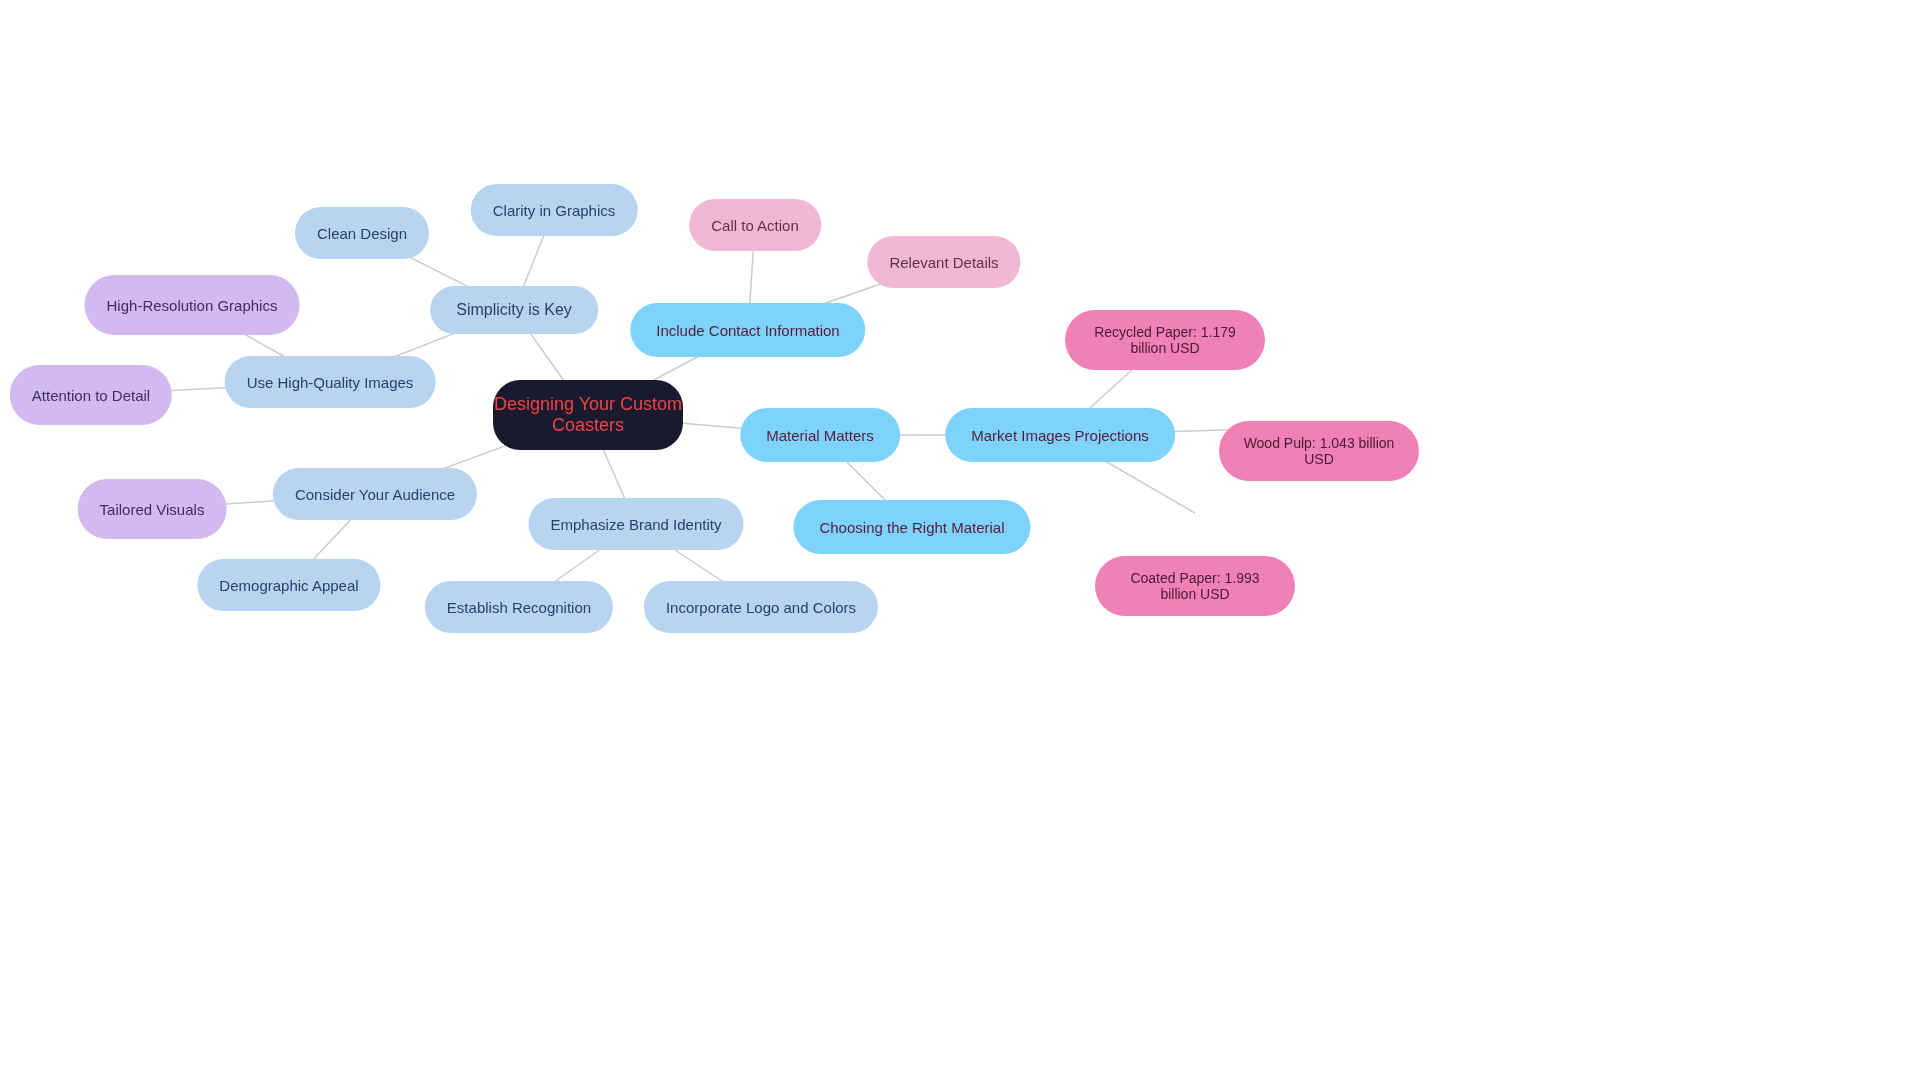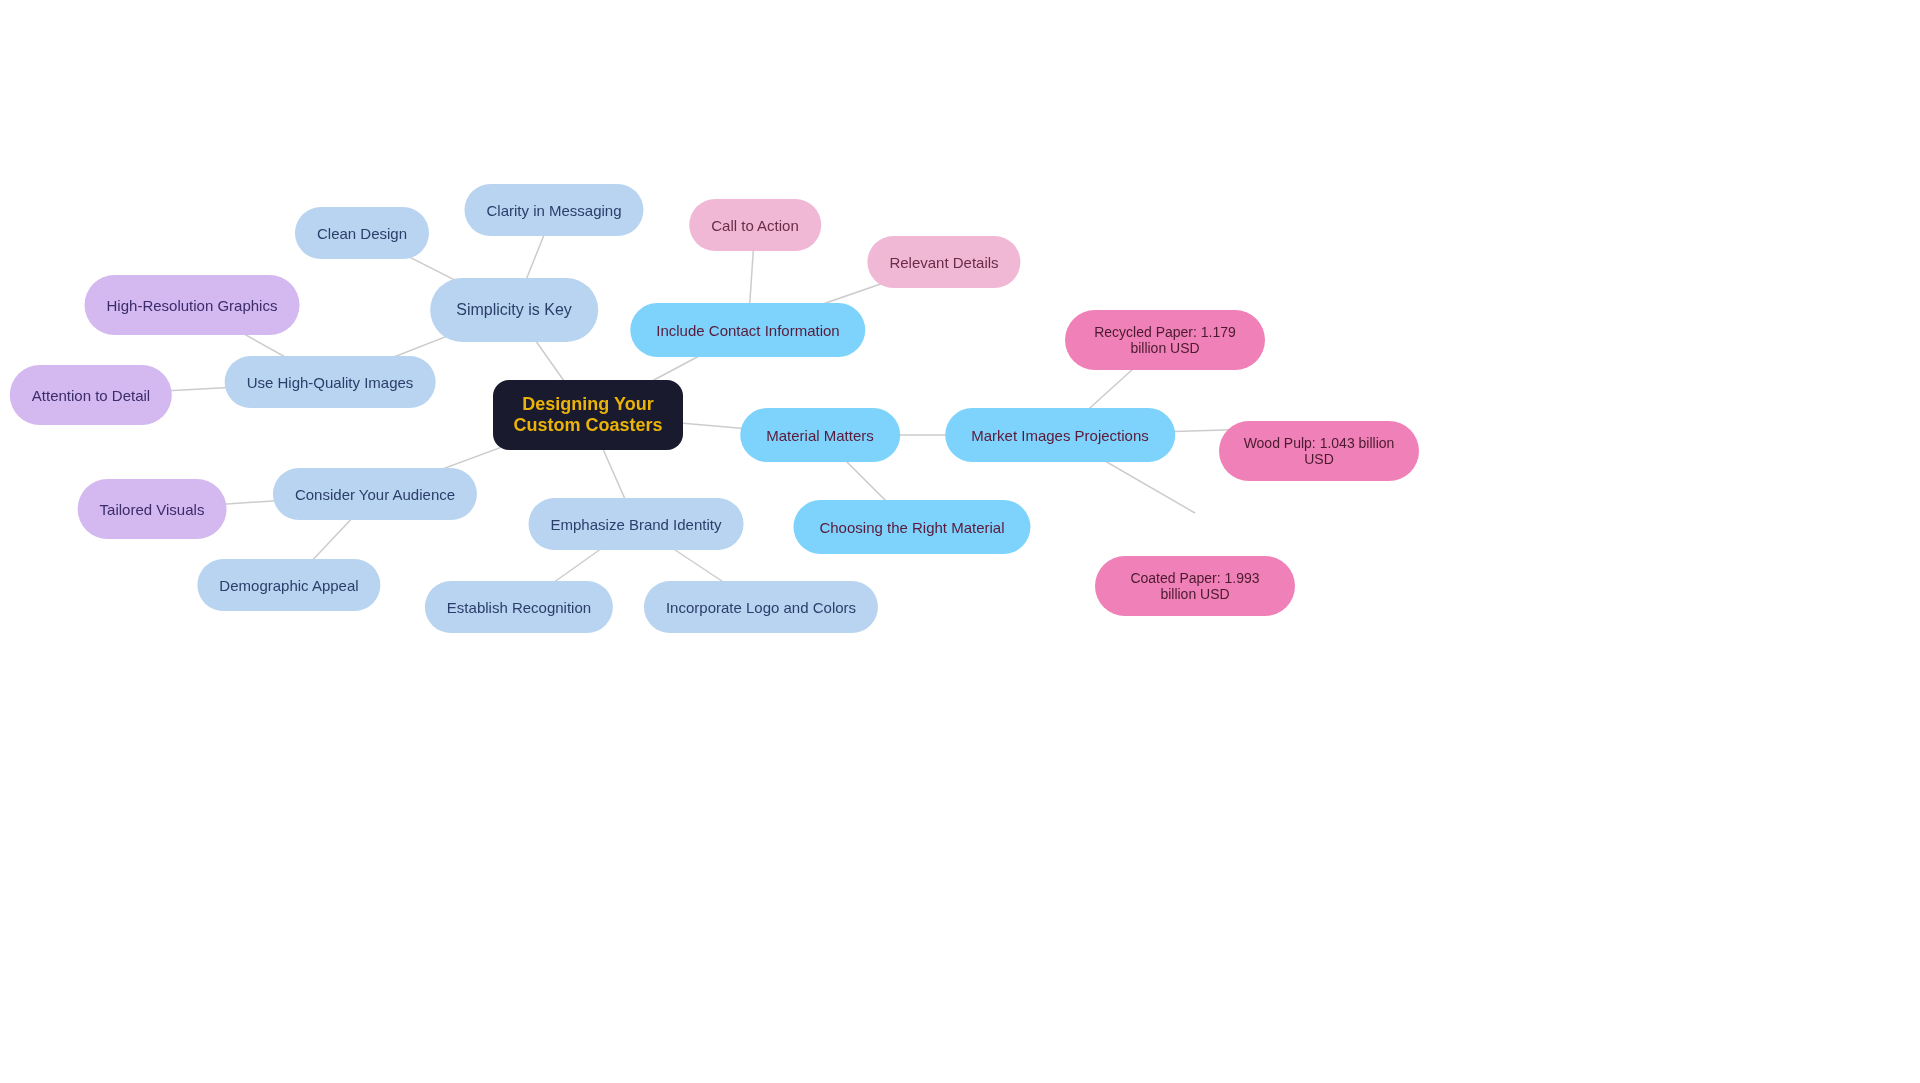--- a/index.html
+++ b/index.html
@@ -30,40 +30,40 @@
       display: flex;
       align-items: center;
       justify-content: center;
       text-align: center;
       font-weight: 500;
       cursor: pointer;
       white-space: nowrap;
     }
     .node-center {
       background: #1a1a2e;
-      color: #eab308;
+      color: #ef4444;
       font-size: 18px;
-      font-weight: 700;
+      font-weight: 400;
       width: 190px;
       height: 70px;
-      border-radius: 16px;
+      border-radius: 27px;
       white-space: normal;
     }
     .node-blue {
       background: #b8d4f0;
       color: #2c3e6b;
       font-size: 15px;
       padding: 14px 22px;
       height: 52px;
     }
     .node-blue-large {
       background: #b8d4f0;
       color: #2c3e6b;
       font-size: 16px;
-      padding: 32px 26px;
+      padding: 16px 26px;
       height: 48px;
     }
     .node-purple {
       background: #d4b8f0;
       color: #3b2c6b;
       font-size: 15px;
       padding: 14px 22px;
       height: 60px;
     }
     .node-pink {
@@ -114,21 +114,21 @@
       <line x1="820" y1="435" x2="912" y2="527" stroke="#cccccc" stroke-width="1.5"></line>
       <line x1="820" y1="435" x2="1060" y2="435" stroke="#cccccc" stroke-width="1.5"></line>
       <line x1="1060" y1="435" x2="1165" y2="340" stroke="#cccccc" stroke-width="1.5"></line>
       <line x1="1060" y1="435" x2="1319" y2="427" stroke="#cccccc" stroke-width="1.5"></line>
       <line x1="1060" y1="435" x2="1195" y2="513" stroke="#cccccc" stroke-width="1.5"></line>
     </svg>
   <div id="nodes-container">
       <div class="node node-center" style="left: 588px; top: 415px;">Designing Your Custom
 Coasters</div>
       <div class="node node-blue" style="left: 362px; top: 233px;">Clean Design</div>
-      <div class="node node-blue" style="left: 554px; top: 210px;">Clarity in Messaging</div>
+      <div class="node node-blue" style="left: 554px; top: 210px;">Clarity in Graphics</div>
       <div class="node node-blue-large" style="left: 514px; top: 310px;">Simplicity is Key</div>
       <div class="node node-purple" style="left: 192px; top: 305px;">High-Resolution Graphics</div>
       <div class="node node-blue" style="left: 330px; top: 382px;">Use High-Quality Images</div>
       <div class="node node-purple" style="left: 91px; top: 395px; text-align: center;">Attention to Detail</div>
       <div class="node node-blue" style="left: 375px; top: 494px;">Consider Your Audience</div>
       <div class="node node-purple" style="left: 152px; top: 509px;">Tailored Visuals</div>
       <div class="node node-blue" style="left: 289px; top: 585px;">Demographic Appeal</div>
       <div class="node node-blue" style="left: 636px; top: 524px;">Emphasize Brand Identity</div>
       <div class="node node-blue" style="left: 519px; top: 607px;">Establish Recognition</div>
       <div class="node node-blue" style="left: 761px; top: 607px;">Incorporate Logo and Colors</div>

